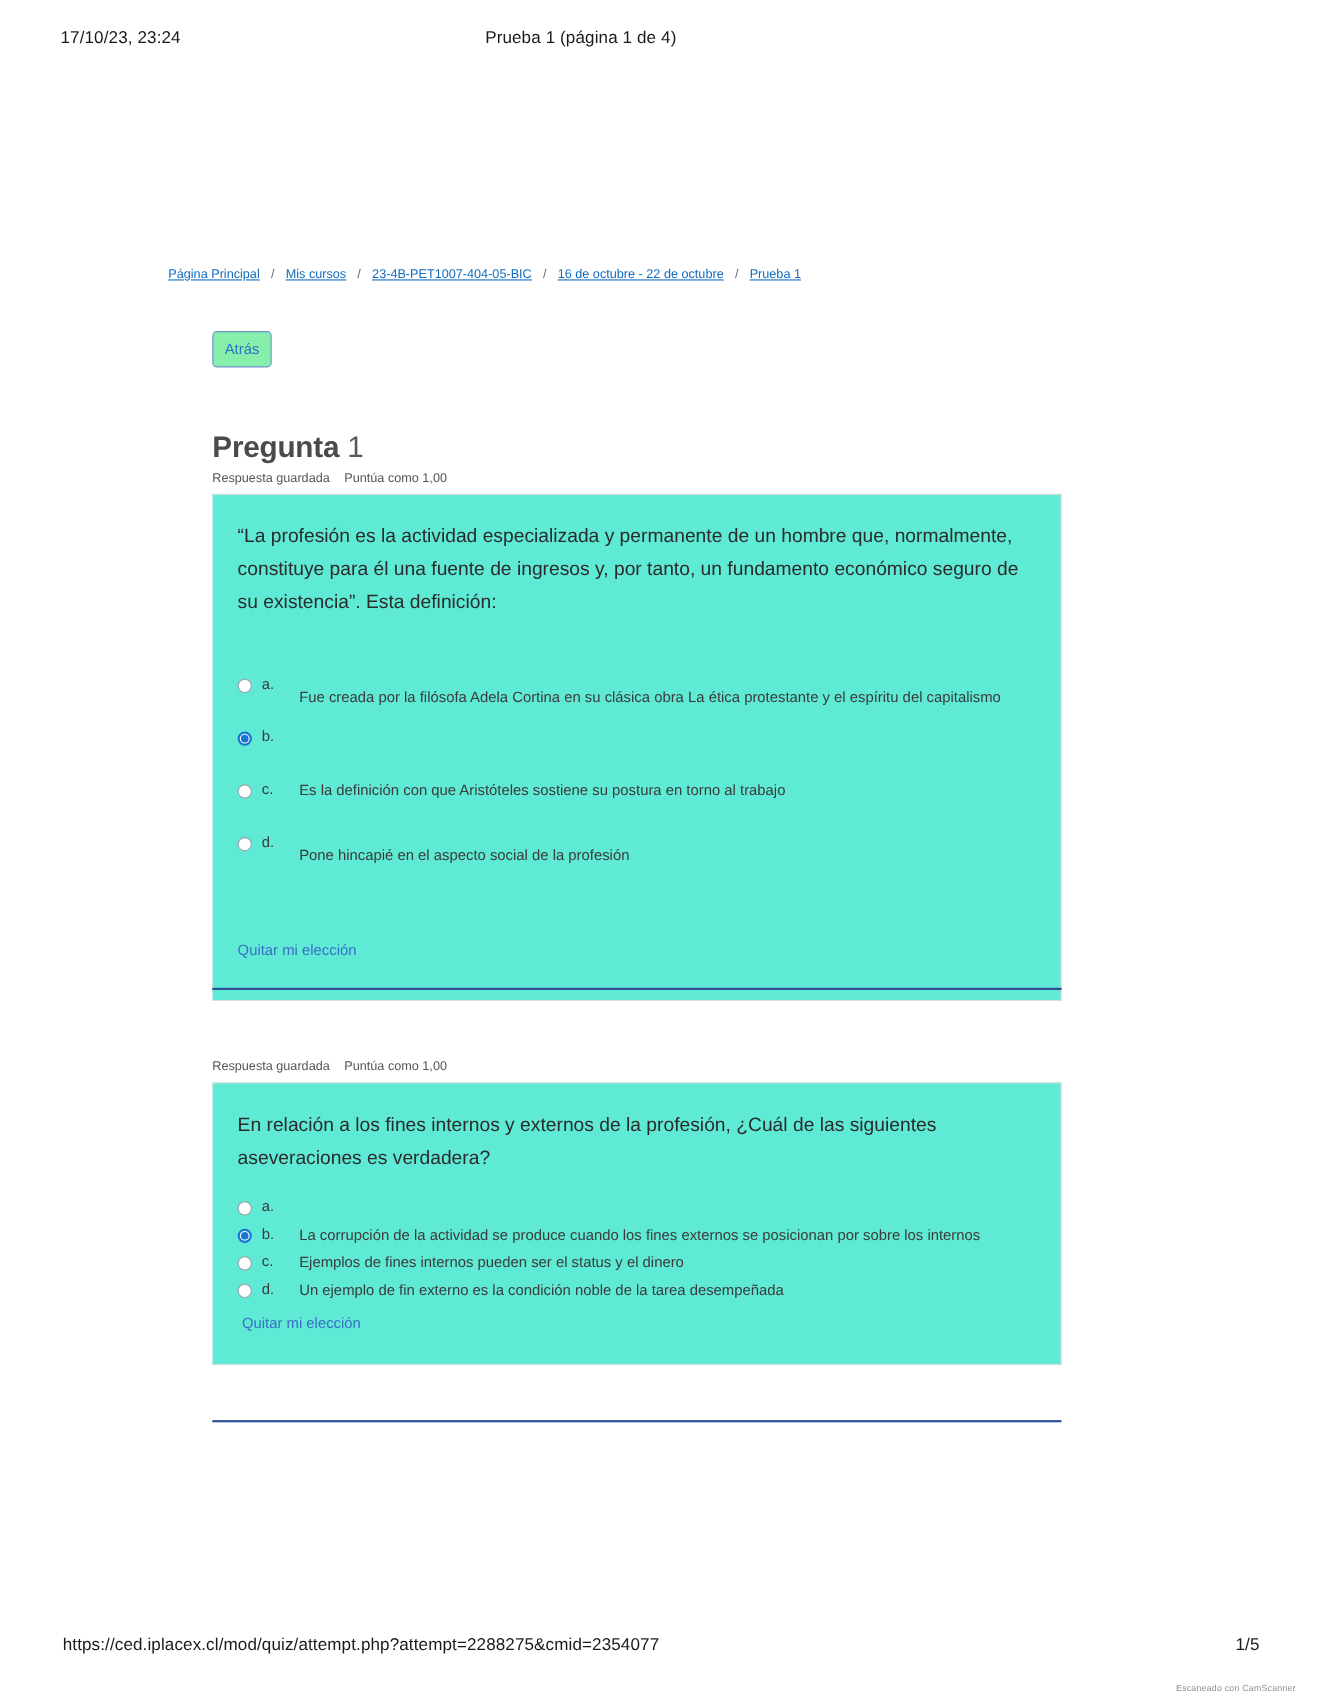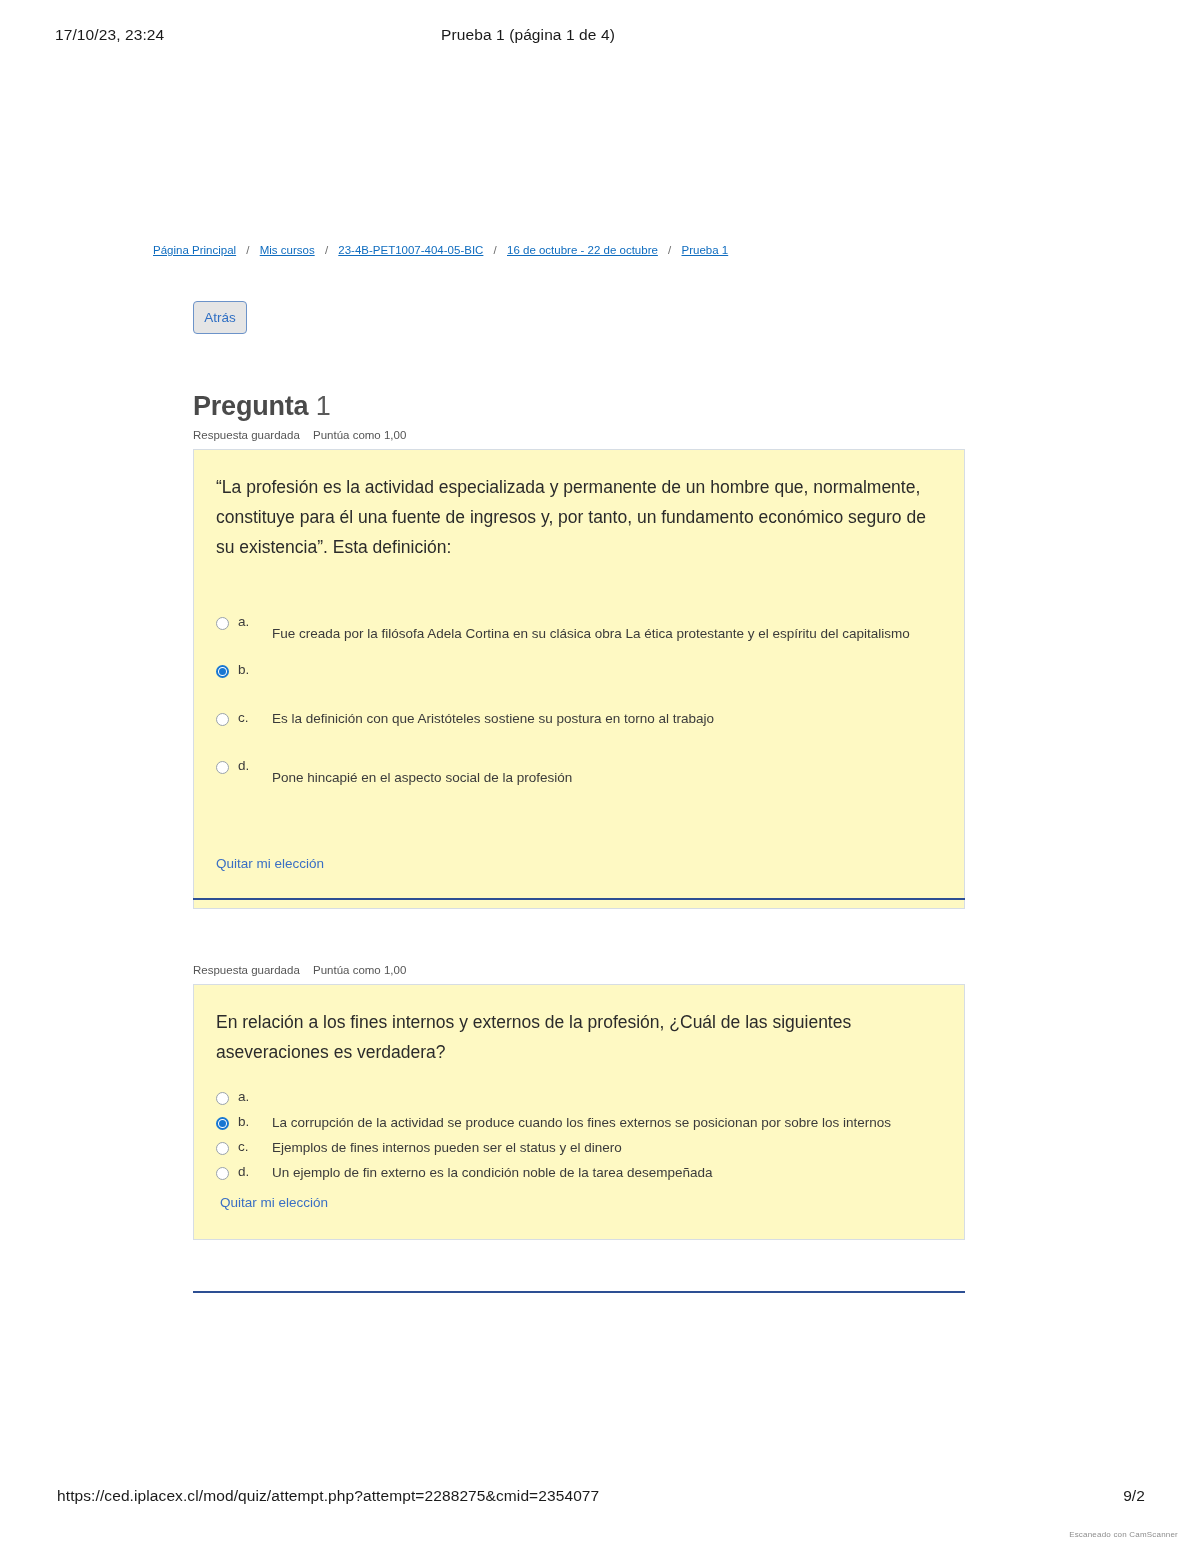--- a/index.html
+++ b/index.html
@@ -64,21 +64,21 @@
 
   
   .back-btn {
     position: absolute;
     left: 193px;
     top: 301px;
     width: 54px;
     height: 33px;
     border: 1px solid #6c93c9;
     border-radius: 4px;
-    background: #e5e5e5;
+    background: #86efac;
     color: #2f6fc4;
     font-size: 13.5px;
     line-height: 31px;
     text-align: center;
     box-sizing: border-box;
     cursor: pointer;
     padding: 0;
     font-family: "Liberation Sans", sans-serif;
   }
 
@@ -103,21 +103,21 @@
     margin-top: 7px;
     font-size: 11.5px;
     color: #555555;
     white-space: nowrap;
   }
   .q-meta .meta-state { margin-right: 10px; }
 
   .q-box {
     margin-top: 8px;
     border: 1px solid #d6dde4;
-    background: #fef9c3;
+    background: #5eead4;
     box-sizing: border-box;
     position: relative;
   }
 
   .q-text {
     font-size: 17.5px;
     color: #2b2b2b;
     line-height: 1.72;
     padding: 22px 28px 0 22px;
   }
@@ -326,16 +326,16 @@
     </div>
     <a class="clear-choice clear-tight">Quitar mi elección</a>
     <div class="box-pad-tight"></div>
   </div>
 </div>
 
 <div class="divider" style="top:1291px;"></div>
 
 <div class="print-footer">
   <span class="pf-left">https://ced.iplacex.cl/mod/quiz/attempt.php?attempt=2288275&amp;cmid=2354077</span>
-  <span class="pf-right">9/2</span>
+  <span class="pf-right">1/5</span>
 </div>
 
 <div class="scan-watermark">Escaneado con CamScanner</div>
 
 </body></html>

